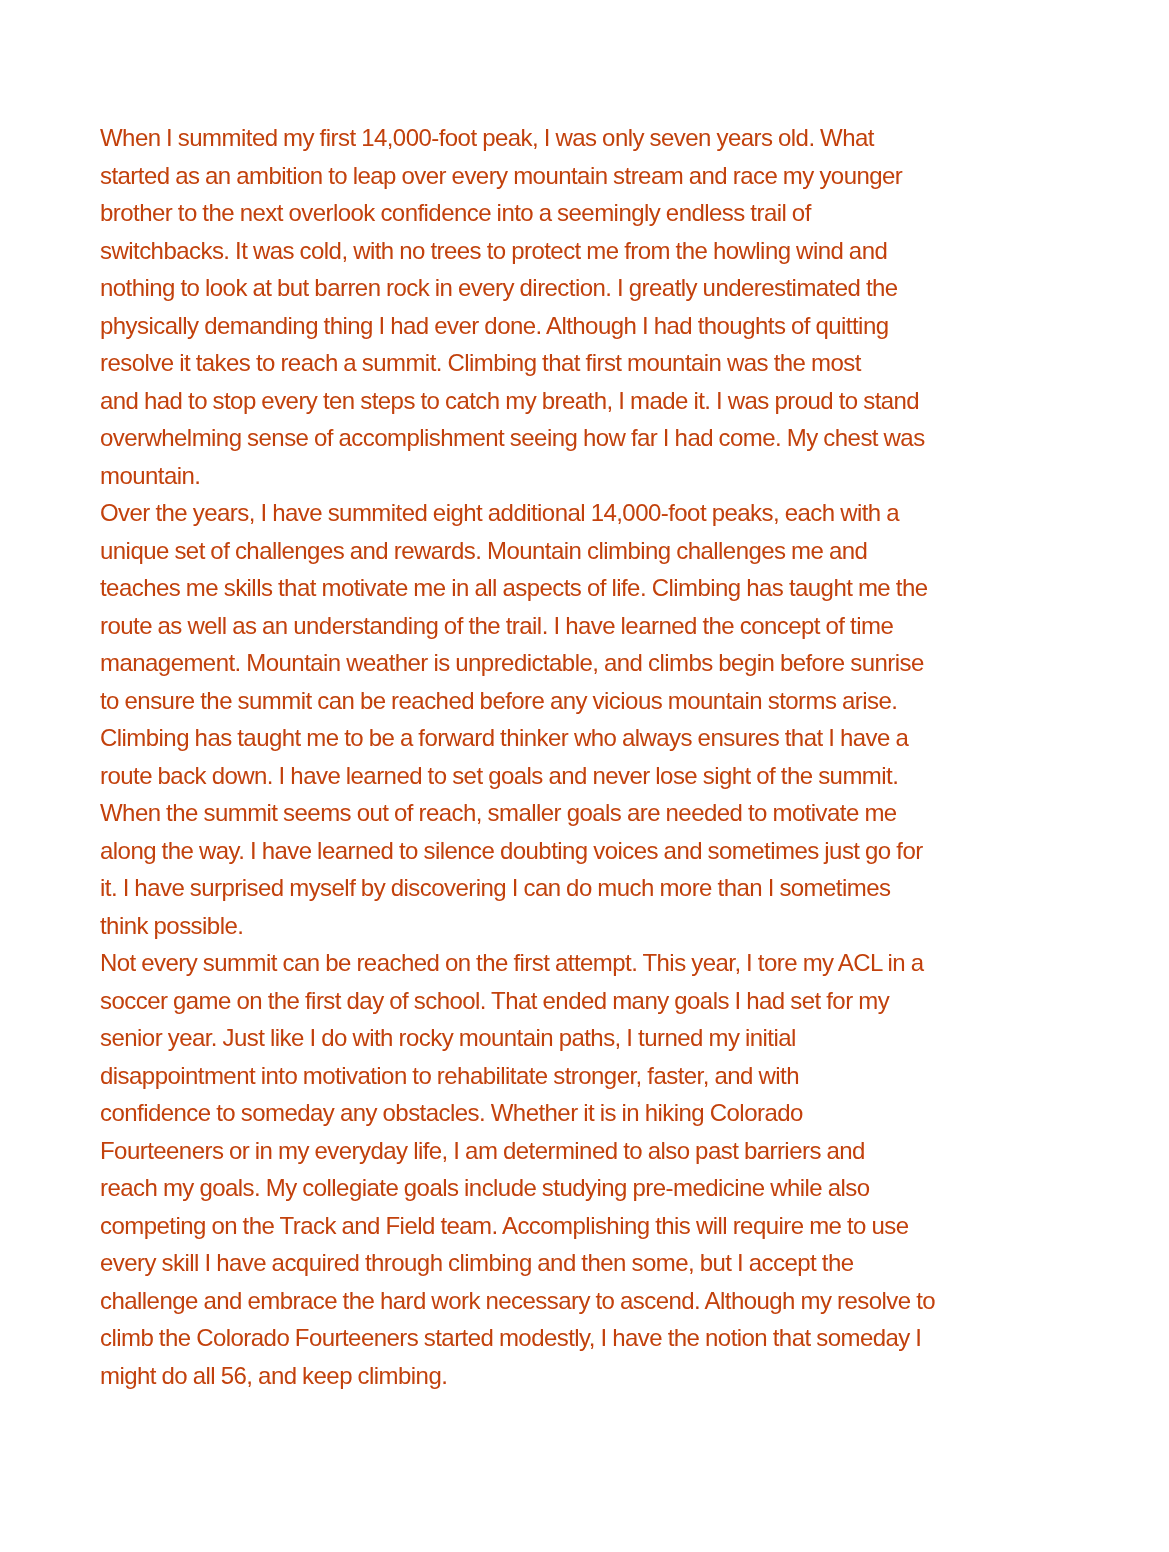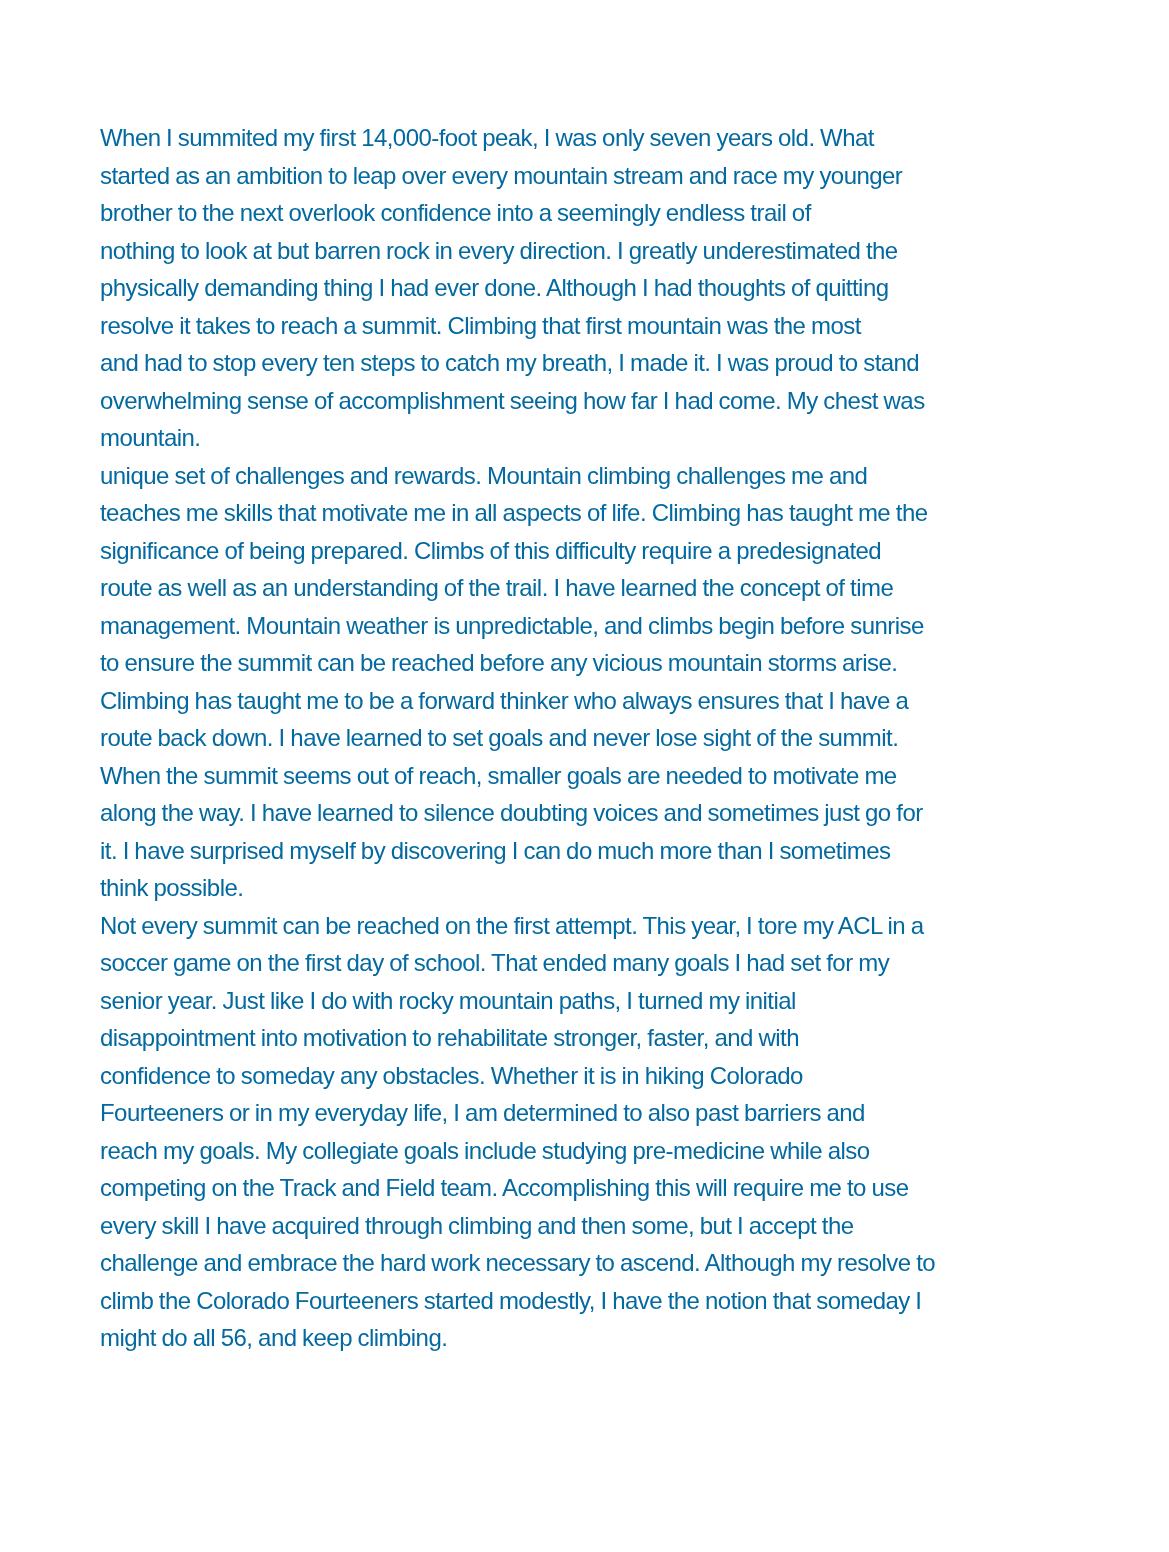--- a/index.html
+++ b/index.html
@@ -14,52 +14,53 @@
       overflow: hidden;
     }
     .page {
       position: absolute;
       left: 100px;
       top: 119px;
       width: 960px;
       font-family: "Liberation Sans", sans-serif;
       font-size: 24px;
       line-height: 37.5px;
-      color: #0369a1;
+      color: #c2410c;
       letter-spacing: -0.55px;
       word-spacing: -0.5px;
     }
     .para {
       margin: 0;
       padding: 0;
     }
     .line {
       display: block;
       white-space: nowrap;
     }
   </style>
 </head>
 <body>
 
 <div class="page">
   <div class="para">
     <span class="line">When I summited my first 14,000-foot peak, I was only seven years old. What</span>
     <span class="line">started as an ambition to leap over every mountain stream and race my younger</span>
     <span class="line">brother to the next overlook confidence into a seemingly endless trail of</span>
+    <span class="line">switchbacks. It was cold, with no trees to protect me from the howling wind and</span>
     <span class="line">nothing to look at but barren rock in every direction. I greatly underestimated the</span>
     <span class="line">physically demanding thing I had ever done. Although I had thoughts of quitting</span>
     <span class="line">resolve it takes to reach a summit. Climbing that first mountain was the most</span>
     <span class="line">and had to stop every ten steps to catch my breath, I made it. I was proud to stand</span>
     <span class="line">overwhelming sense of accomplishment seeing how far I had come. My chest was</span>
     <span class="line">mountain.</span>
   </div>
   <div class="para">
+    <span class="line">Over the years, I have summited eight additional 14,000-foot peaks, each with a</span>
     <span class="line">unique set of challenges and rewards. Mountain climbing challenges me and</span>
     <span class="line">teaches me skills that motivate me in all aspects of life. Climbing has taught me the</span>
-    <span class="line">significance of being prepared. Climbs of this difficulty require a predesignated</span>
     <span class="line">route as well as an understanding of the trail. I have learned the concept of time</span>
     <span class="line">management. Mountain weather is unpredictable, and climbs begin before sunrise</span>
     <span class="line">to ensure the summit can be reached before any vicious mountain storms arise.</span>
     <span class="line">Climbing has taught me to be a forward thinker who always ensures that I have a</span>
     <span class="line">route back down. I have learned to set goals and never lose sight of the summit.</span>
     <span class="line">When the summit seems out of reach, smaller goals are needed to motivate me</span>
     <span class="line">along the way. I have learned to silence doubting voices and sometimes just go for</span>
     <span class="line">it. I have surprised myself by discovering I can do much more than I sometimes</span>
     <span class="line">think possible.</span>
   </div>

